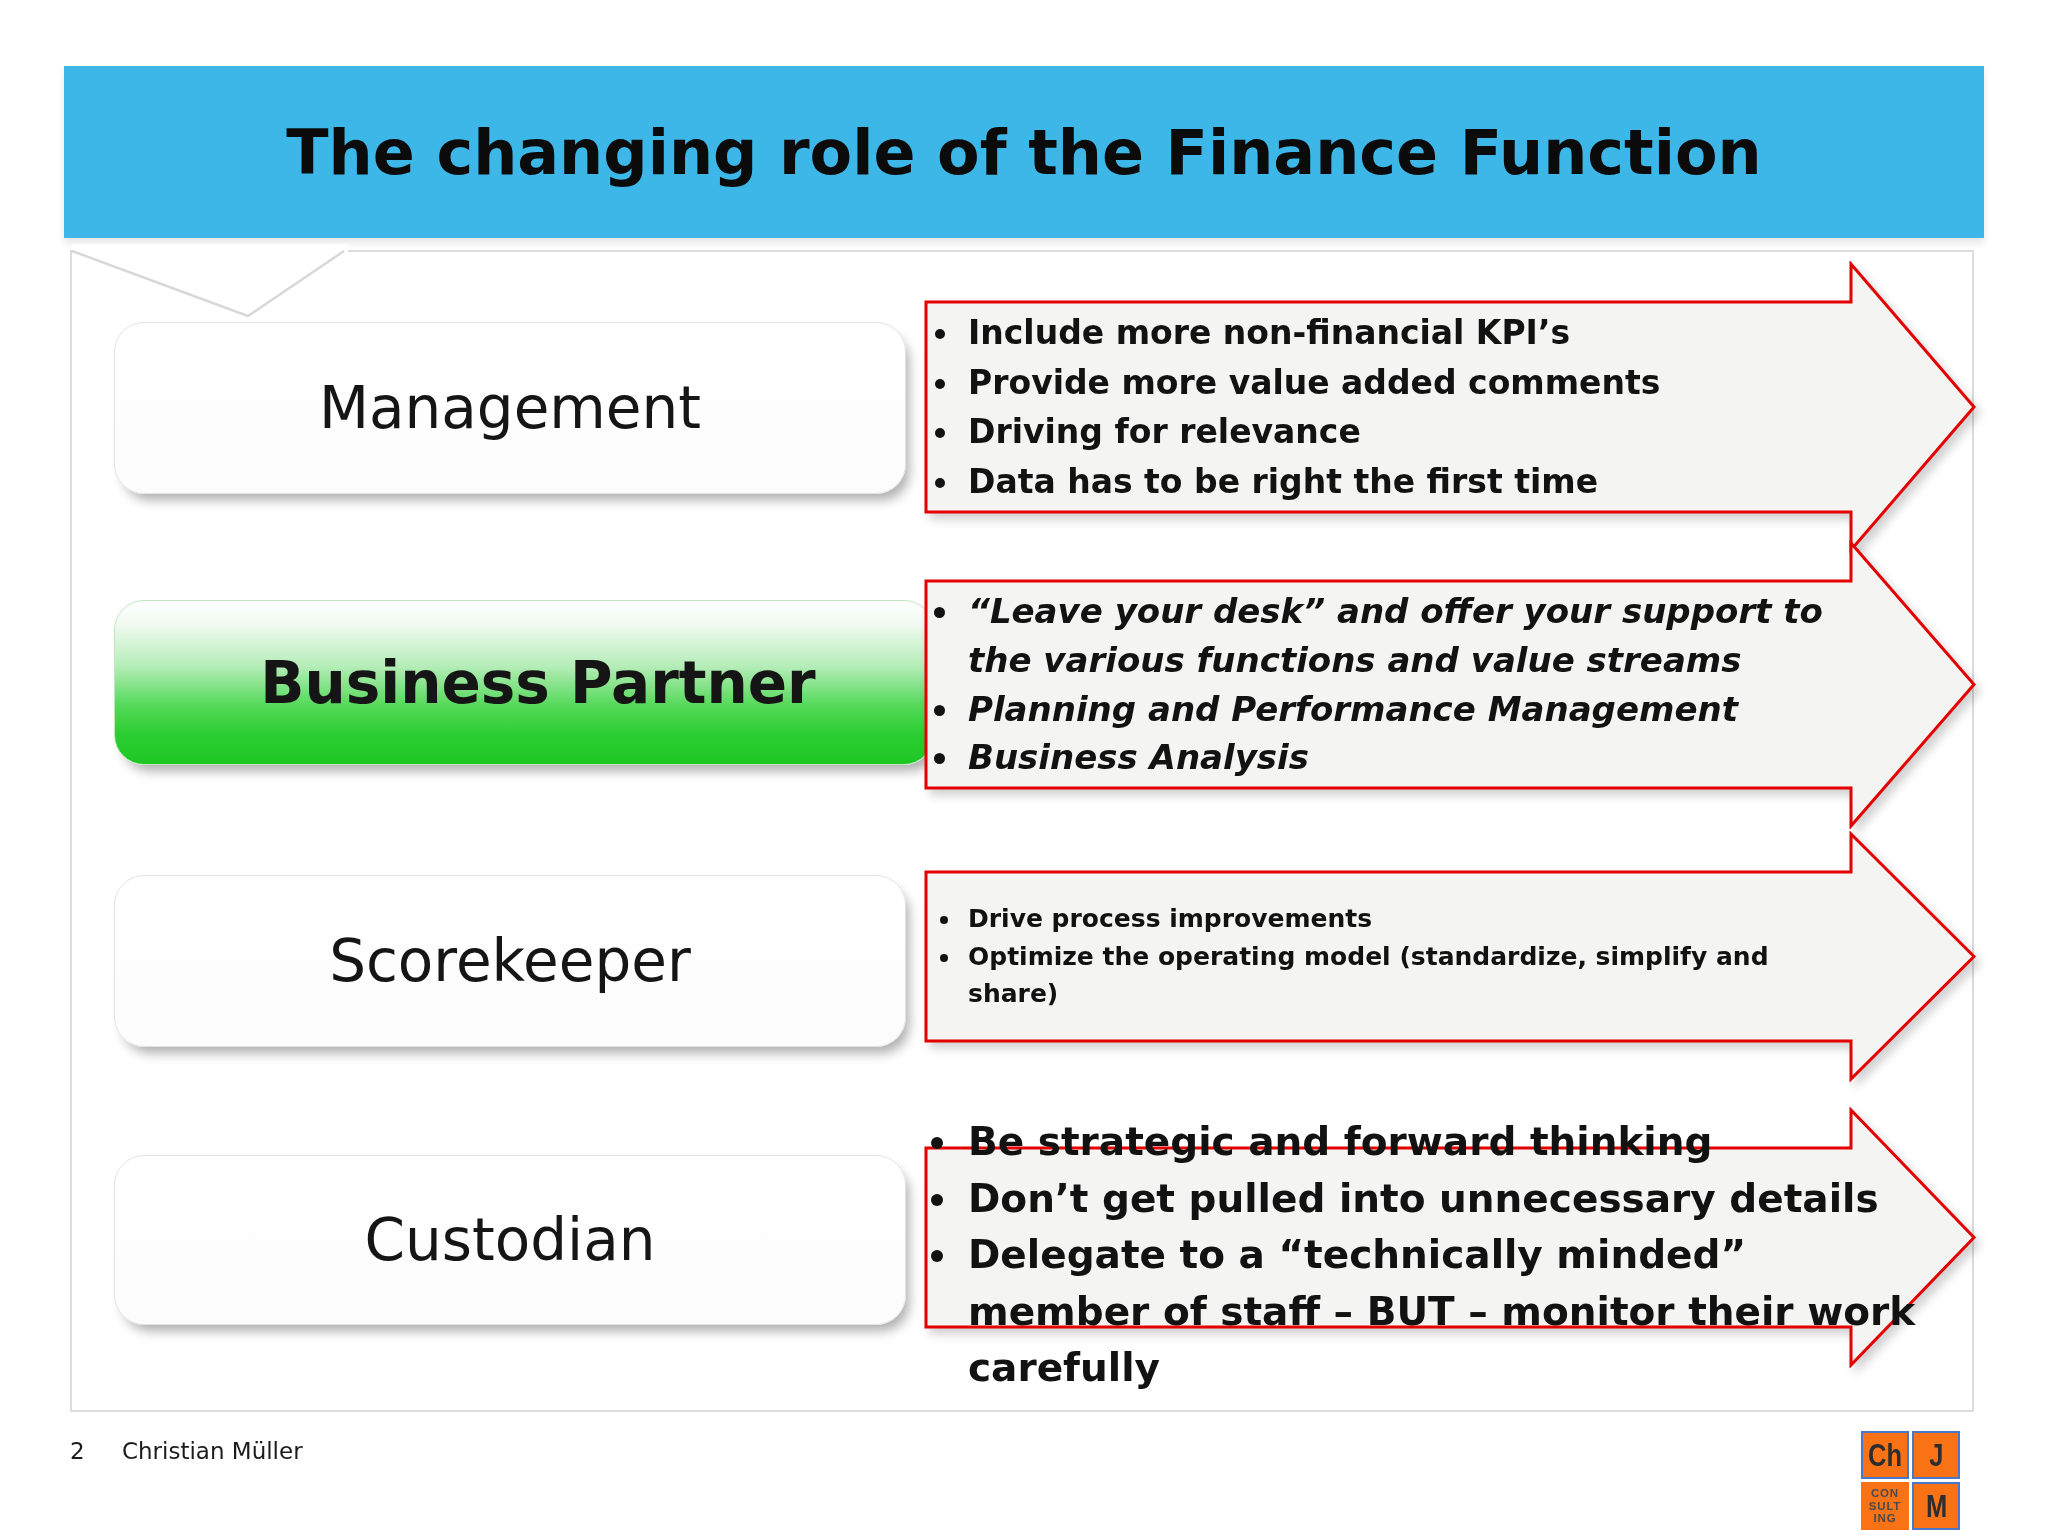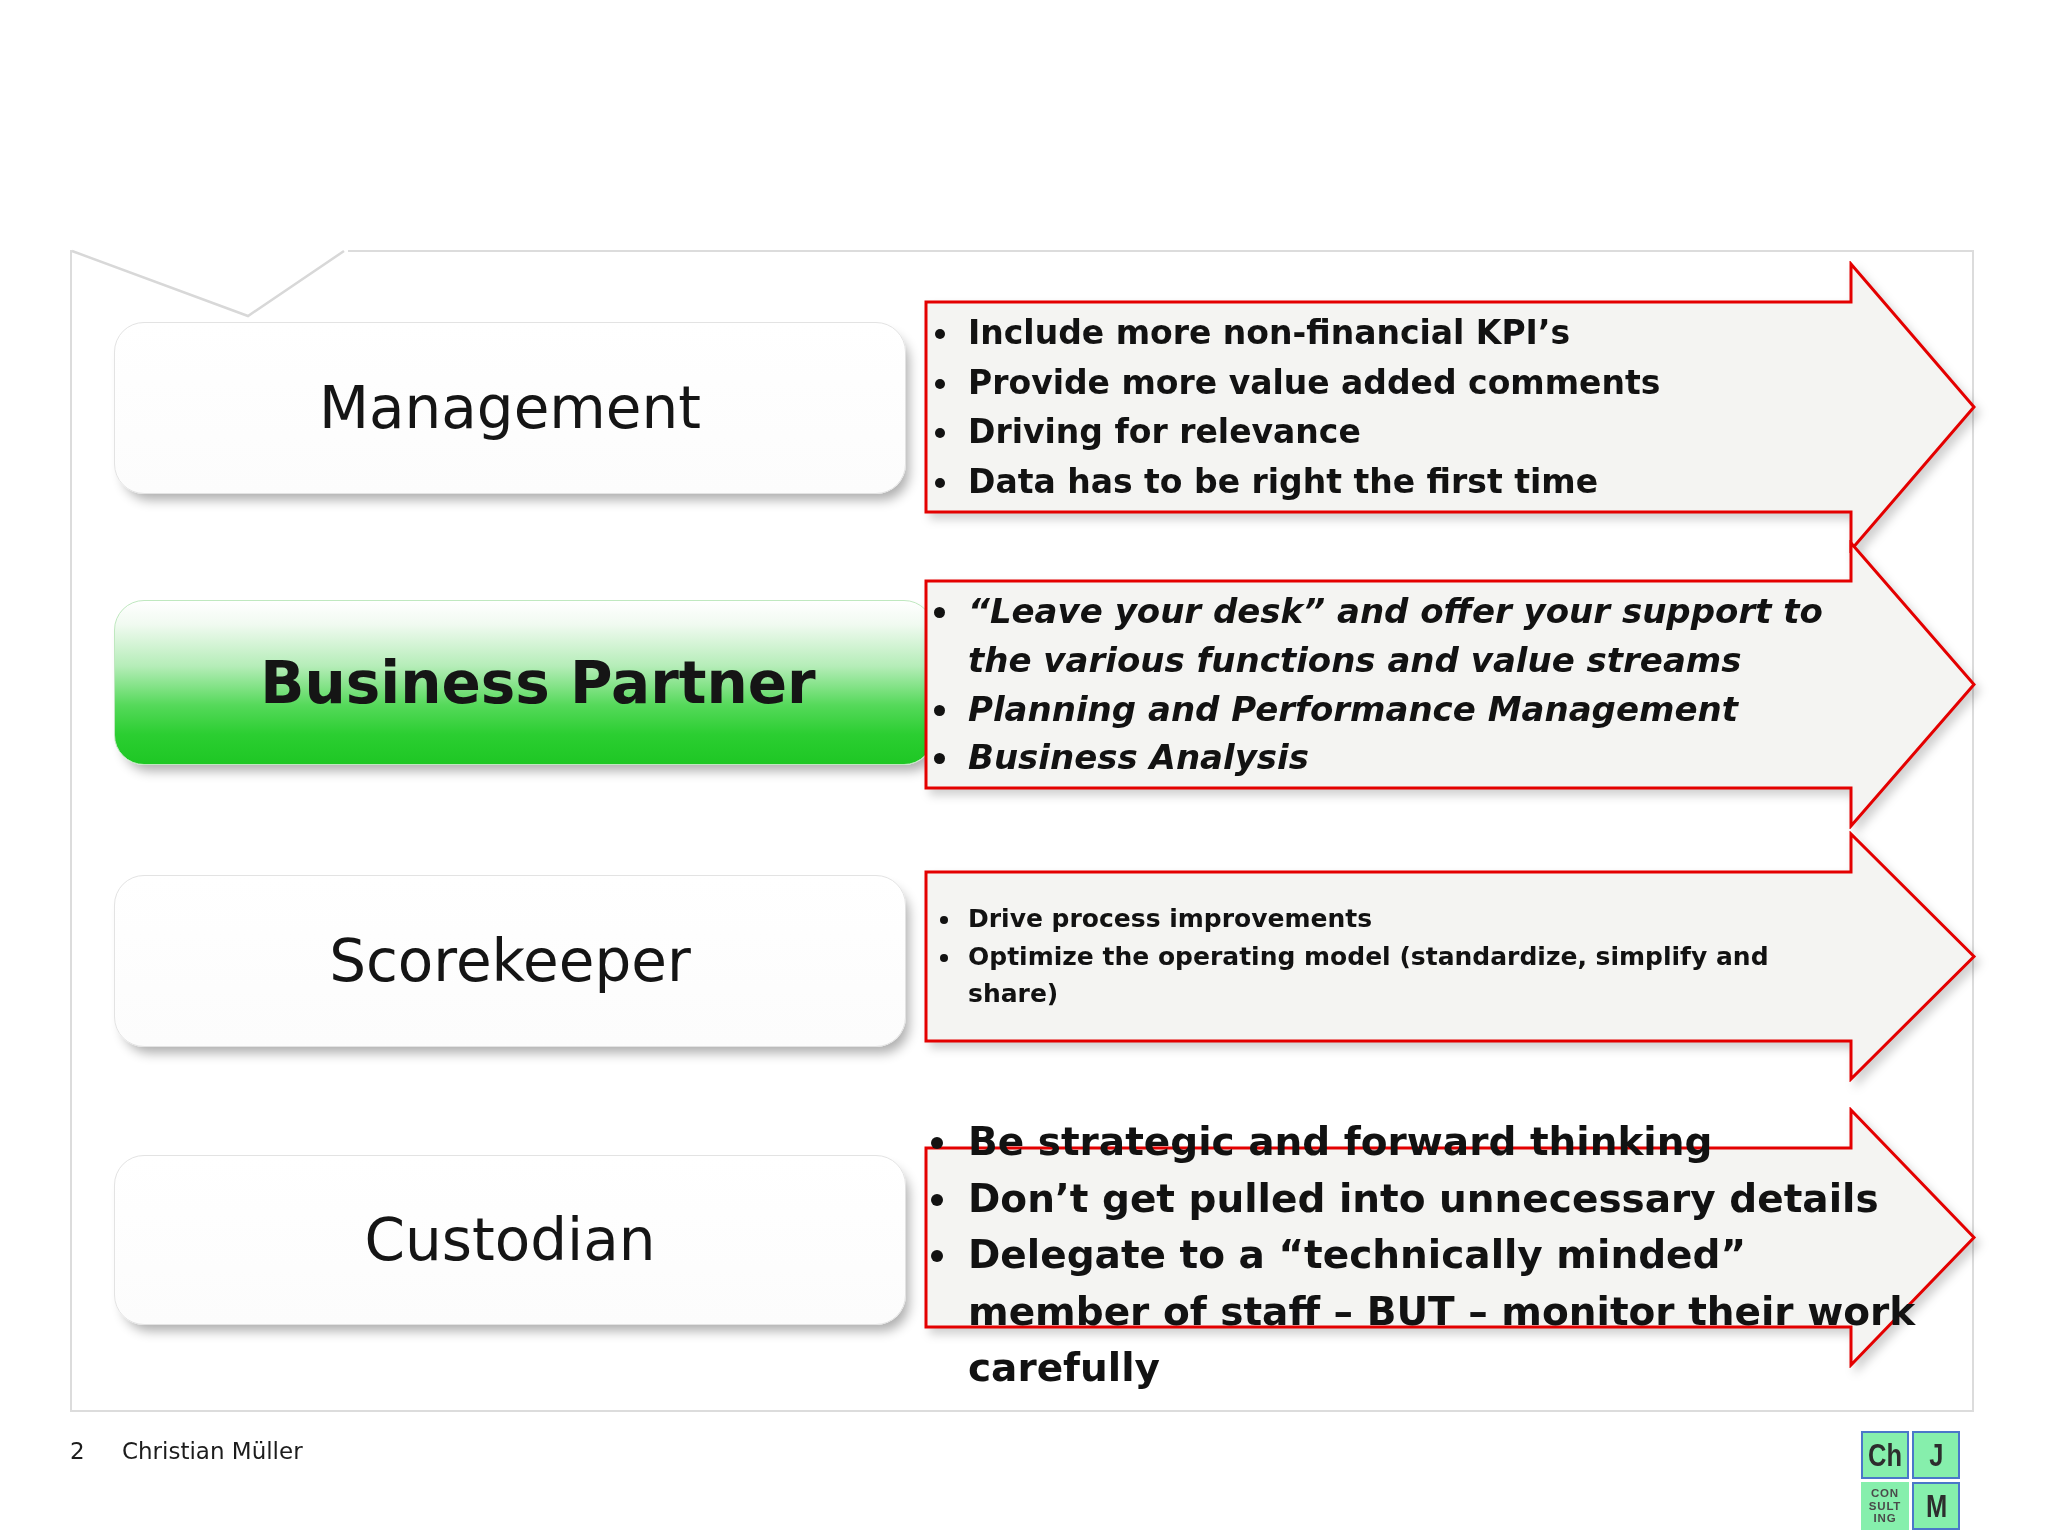--- a/index.html
+++ b/index.html
@@ -45,32 +45,35 @@
   .text-3{left:926px;top:872px;width:920px;height:169px;font-size:25px;line-height:1.5;}
   .text-4{left:926px;top:1148px;width:1000px;height:215px;font-size:39px;line-height:1.45;}
 
   
   .footer{position:absolute;left:70px;top:1438px;font-size:23px;color:#1c1c1c;}
   .footer .pagenum{margin-right:30px;}
 
   
   .logo{position:absolute;left:1861px;top:1431px;display:grid;
         grid-template-columns:48px 48px;grid-template-rows:48px 48px;gap:3px;}
-  .logo-cell{display:flex;align-items:center;justify-content:center;background:#86efac;}
+  .logo-cell{display:flex;align-items:center;justify-content:center;background:#f97316;}
   .logo-cell.bordered{border:2.5px solid #4a77c9;box-sizing:border-box;}
   .logo-letter{font-family:"Liberation Sans",sans-serif;font-weight:bold;font-size:30px;
                color:#2d2d2d;transform:scale(0.85,1.05);}
   .logo-consulting{font-family:Liberation Sans, sans-serif;font-weight:bold;font-size:11.5px;
                    color:#4a4a4a;line-height:1.12;letter-spacing:0.8px;text-align:center;}
 </style>
 </head>
 <body>
 
 <div class="slide">
 
+  <div class="banner">
+    <h1>The changing role of the Finance Function</h1>
+  </div>
 
   <div class="content-frame"></div>
   <div class="fold-cover"></div>
   <svg class="fold-svg" width="320" height="90">
     <polyline points="12,11 188,76 284,11" fill="#ffffff" stroke="#d8d8d8" stroke-width="2.5"></polyline>
   </svg>
 
   <div class="role-box box-1">
     <span class="label">Management</span>
   </div>

